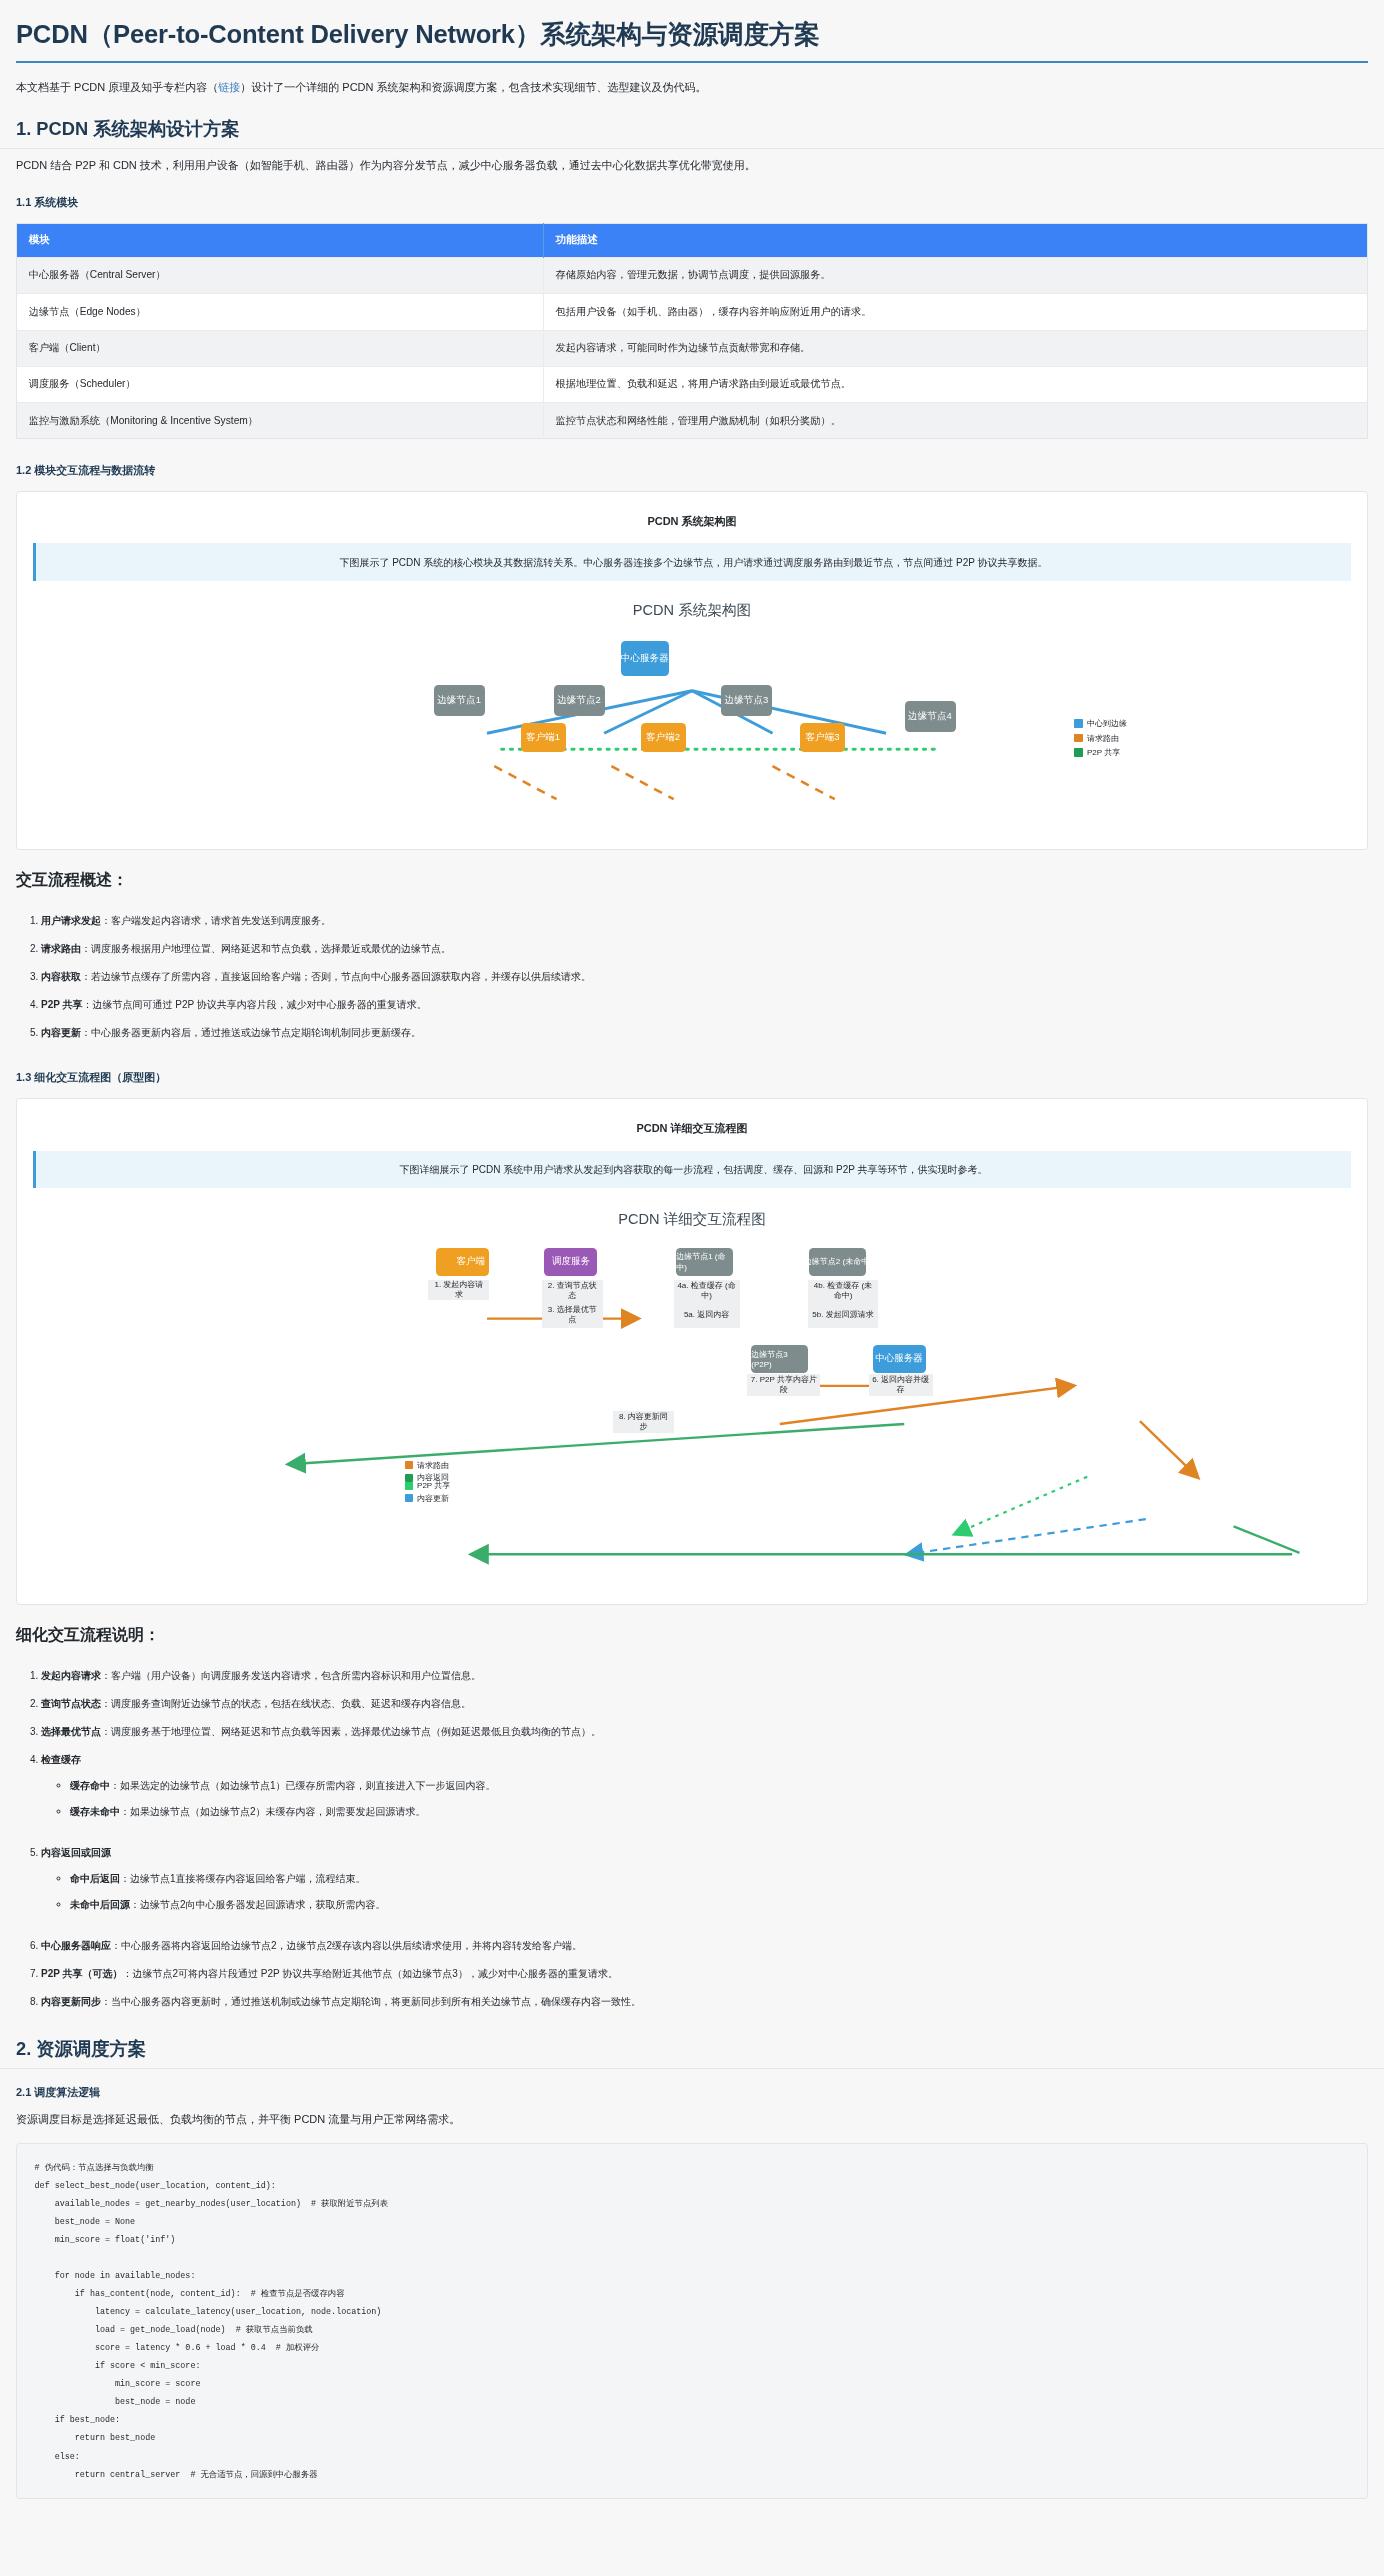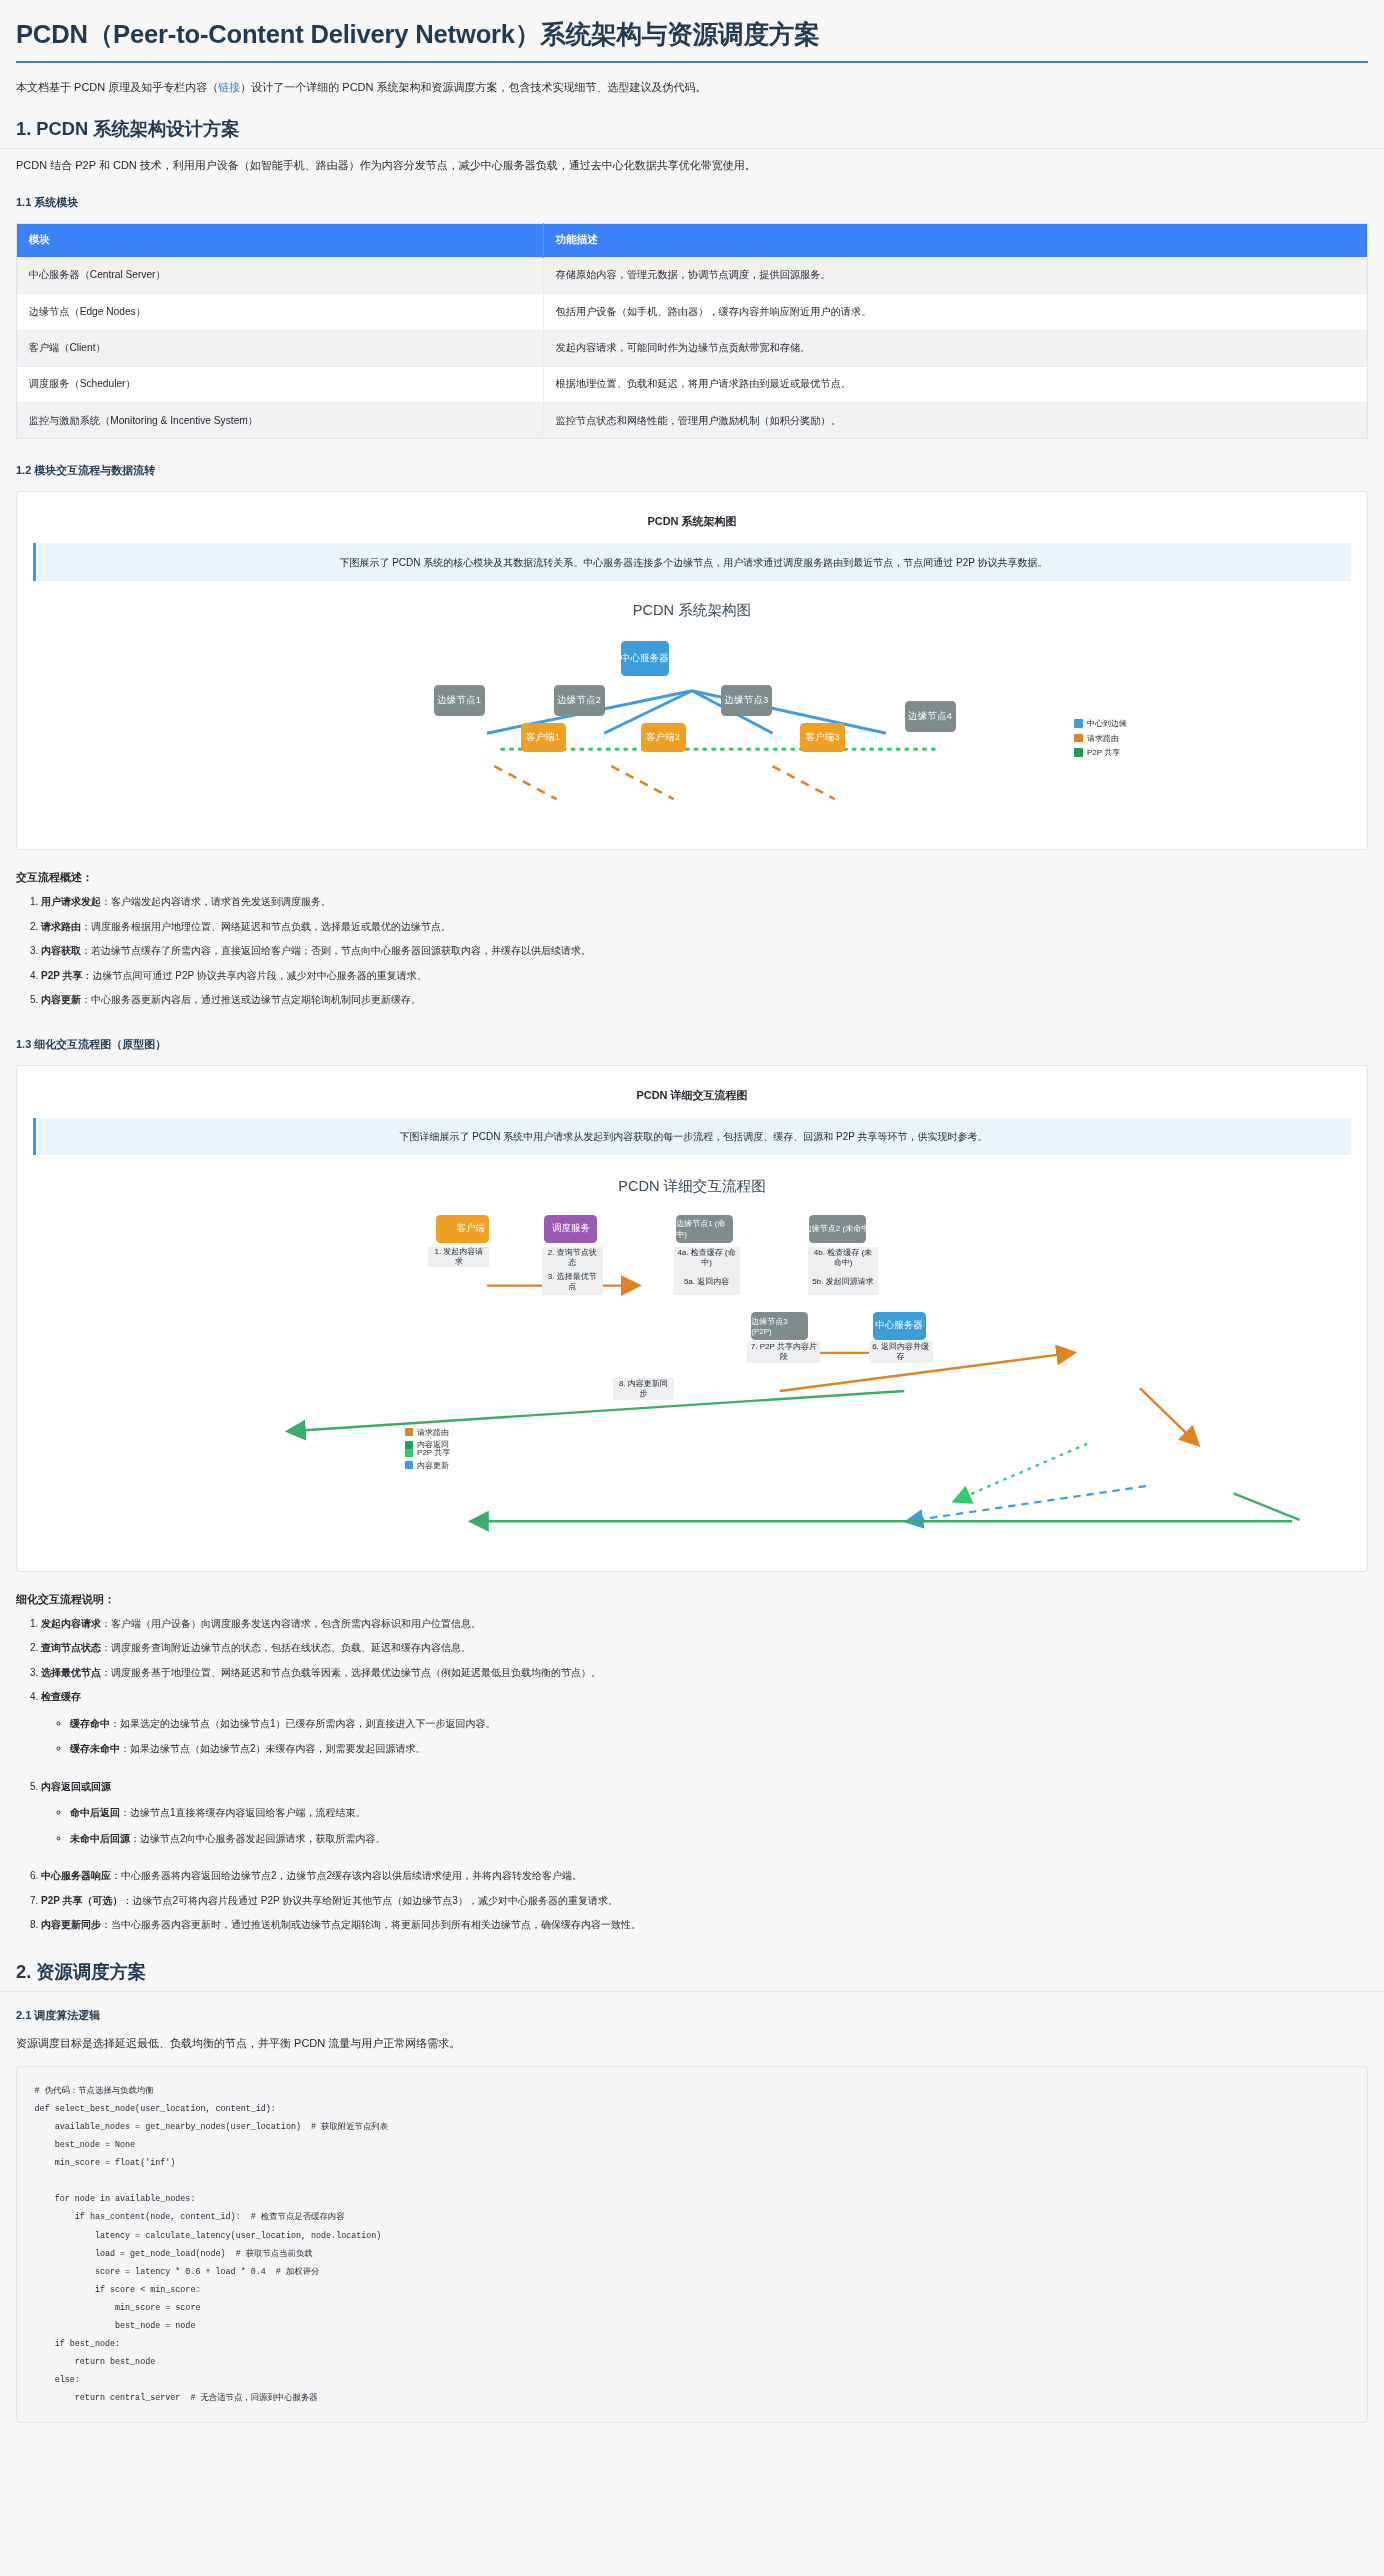--- a/index.html
+++ b/index.html
@@ -167,28 +167,28 @@
     justify-content:center;
     text-align:center;
     padding: 1.5px 2.9px;
     line-height:1.25;
   }
   .legend2 { position:absolute; left: 44px; bottom: 4.4px; font-size: 8px; }
   .legend2 .row { display:flex; align-items:center; margin-bottom: 1.5px; }
   .legend2 .sw { width:8px; height:8px; margin-right:4.4px; border-radius:0.7px; }
 
   
-  .lead { font-weight:bold; font-size: 11px; padding: 16px 16px 1.5px 16px; }
+  .lead { font-weight:bold; font-size: 16px; padding: 16px 16px 1.5px 16px; }
   ol.flow, ul.sublist { margin:0; padding-left: 0; }
   ol.flow {
     padding: 7.3px 16px 4.4px 41px;
     font-size: 10px;
     line-height: 1.5;
   }
-  ol.flow > li { margin-bottom: 9.5px; }
+  ol.flow > li { margin-bottom: 9.5px; margin-top: 13px; }
   ol.flow > li b { font-weight:bold; }
   ul.sublist {
     list-style: circle;
     padding: 7.3px 0 2.9px 29px;
     margin: 4.4px 0 1.5px 0;
   }
   ul.sublist > li { margin-bottom: 10.2px; }
 
   
   .code-wrap { padding: 10.2px 16px 0 16px; }

